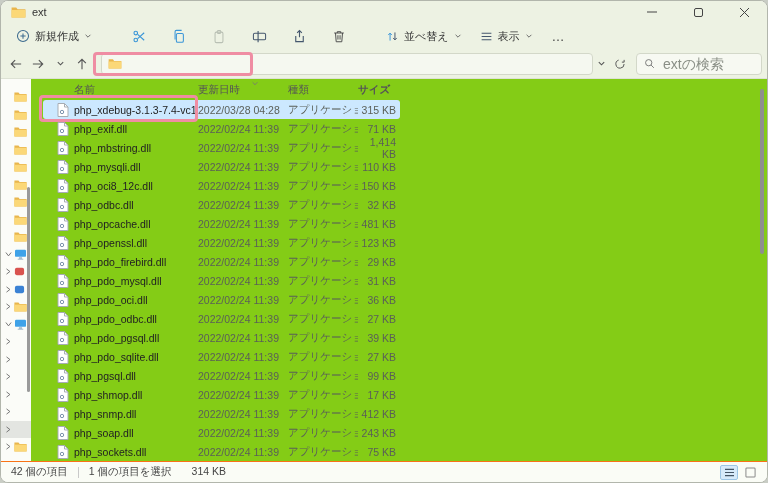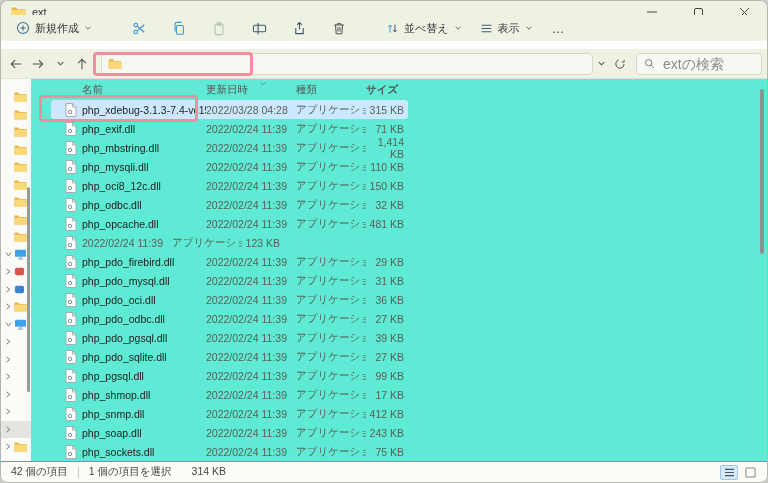--- a/index.html
+++ b/index.html
@@ -7,21 +7,21 @@
   .window{position:relative;width:768px;height:483px;background:#fff;border:1px solid #b2b6ac;
           border-radius:8px;overflow:hidden;font-size:11px;color:#222;}
   
   .titlebar{position:absolute;left:0;top:0;right:0;height:22px;background:var(--chrome);
             display:flex;align-items:center;justify-content:space-between;}
   .title-left{display:flex;align-items:center;gap:6px;padding-left:10px;}
   .title-text{font-size:11px;color:#333;}
   .win-controls{display:flex;height:100%;}
   .win-btn{width:46px;height:100%;display:flex;align-items:center;justify-content:center;color:#444;}
   
-  .toolbar{position:absolute;left:0;top:14px;right:0;height:26px;background:var(--chrome);
+  .toolbar{position:absolute;left:0;top:22px;right:0;height:26px;background:var(--chrome);
            display:flex;align-items:center;gap:4px;padding-left:8px;}
   .tb-btn{display:flex;align-items:center;gap:5px;padding:3px 7px;border-radius:4px;color:#333;}
   .tb-ico{display:flex;align-items:center;justify-content:center;width:18px;height:18px;border-radius:4px;margin:0 9px;}
   .tb-gap{width:14px;}
   .chev{display:flex;align-items:center;}
   .more-dots{font-size:13px;letter-spacing:1px;color:#444;padding:0 8px;}
   
   .addressrow{position:absolute;left:0;top:48px;right:0;height:30px;background:var(--chrome);
               border-bottom:1px solid #dde2d4;display:flex;align-items:center;}
   .nav-ico{width:22px;display:flex;align-items:center;justify-content:center;color:#555;}
@@ -37,21 +37,21 @@
                    font-family:Liberation Sans, sans-serif;color:#333;}
   .searchbox input::placeholder{color:#8a8f86;}
   
   .body{position:absolute;left:0;top:78px;right:0;bottom:21px;display:flex;background:#fff;}
   .sidebar{position:relative;width:30px;background:#fbfcf8;padding-top:9px;overflow:hidden;}
   .sb-item{height:17.5px;display:flex;align-items:center;padding-left:2px;gap:1px;}
   .sb-item.hl{background:#e3e5e1;}
   .sb-chev{width:10px;display:flex;justify-content:center;}
   .sb-spacer{width:10px;}
   .sb-scroll{position:absolute;right:1px;top:108px;width:3px;height:205px;background:#9a9a9a;border-radius:2px;}
-  .content{position:relative;flex:1;background:#5eead4;padding-left:8px;}
+  .content{position:relative;flex:1;background:#84cc16;}
   .hdr-row{display:flex;align-items:center;height:21px;margin-left:12px;padding-left:31px;color:#555;font-size:10.5px;}
   .h-name{width:124px;}.h-date{width:90px;}.h-type{width:70px;}.h-size{width:38px;text-align:left;font-weight:bold;}
   .sort-caret{position:absolute;left:208px;top:1px;color:#666;}
   .file-row{display:flex;align-items:center;height:19px;margin-left:12px;width:357px;
             padding-left:14px;border-radius:3px;font-size:10.5px;}
   .file-row.sel{background:var(--sel);}
   .c-icon{width:17px;display:flex;align-items:center;}
   .c-name{width:124px;color:#222;white-space:nowrap;overflow:hidden;}
   .c-date,.c-type{color:#5a5f58;}
   .c-date{width:90px;}.c-type{width:70px;white-space:nowrap;overflow:hidden;}
@@ -586,20 +586,21 @@
             <span class="c-size">481 KB</span>
           </div>
           <div class="file-row">
             <span class="c-icon">
               <svg width="12" height="14" viewBox="0 0 12 14">
                 <path d="M1 .5h6.5L11 4v9.5H1z" fill="#fff" stroke="#a7adb4"></path>
                 <path d="M7.5 .5V4H11" fill="none" stroke="#a7adb4"></path>
                 <circle cx="5" cy="9" r="1.7" fill="none" stroke="#7d93ad" stroke-width="1"></circle>
               </svg>
             </span>
+            <span class="c-name">php_openssl.dll</span>
             <span class="c-date">2022/02/24 11:39</span>
             <span class="c-type">アプリケーション拡張</span>
             <span class="c-size">123 KB</span>
           </div>
           <div class="file-row">
             <span class="c-icon">
               <svg width="12" height="14" viewBox="0 0 12 14">
                 <path d="M1 .5h6.5L11 4v9.5H1z" fill="#fff" stroke="#a7adb4"></path>
                 <path d="M7.5 .5V4H11" fill="none" stroke="#a7adb4"></path>
                 <circle cx="5" cy="9" r="1.7" fill="none" stroke="#7d93ad" stroke-width="1"></circle>

